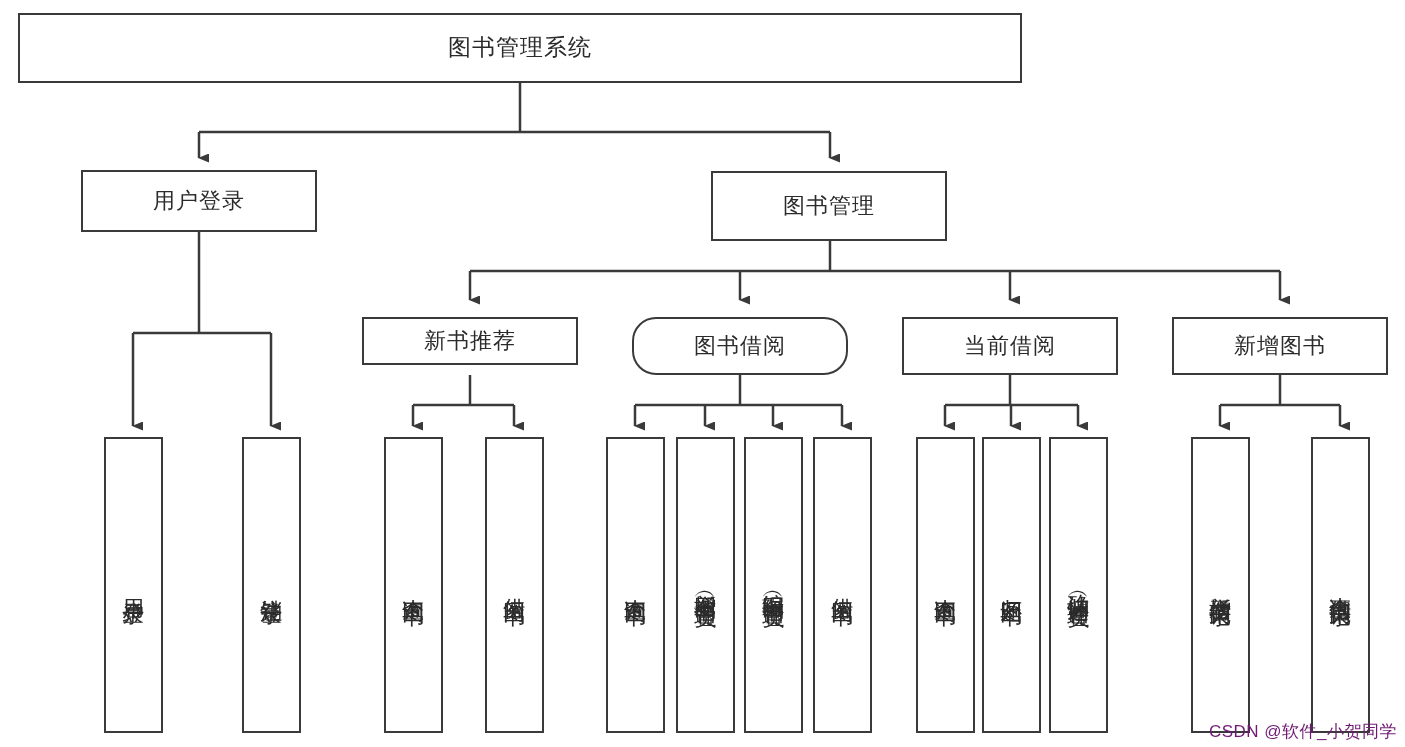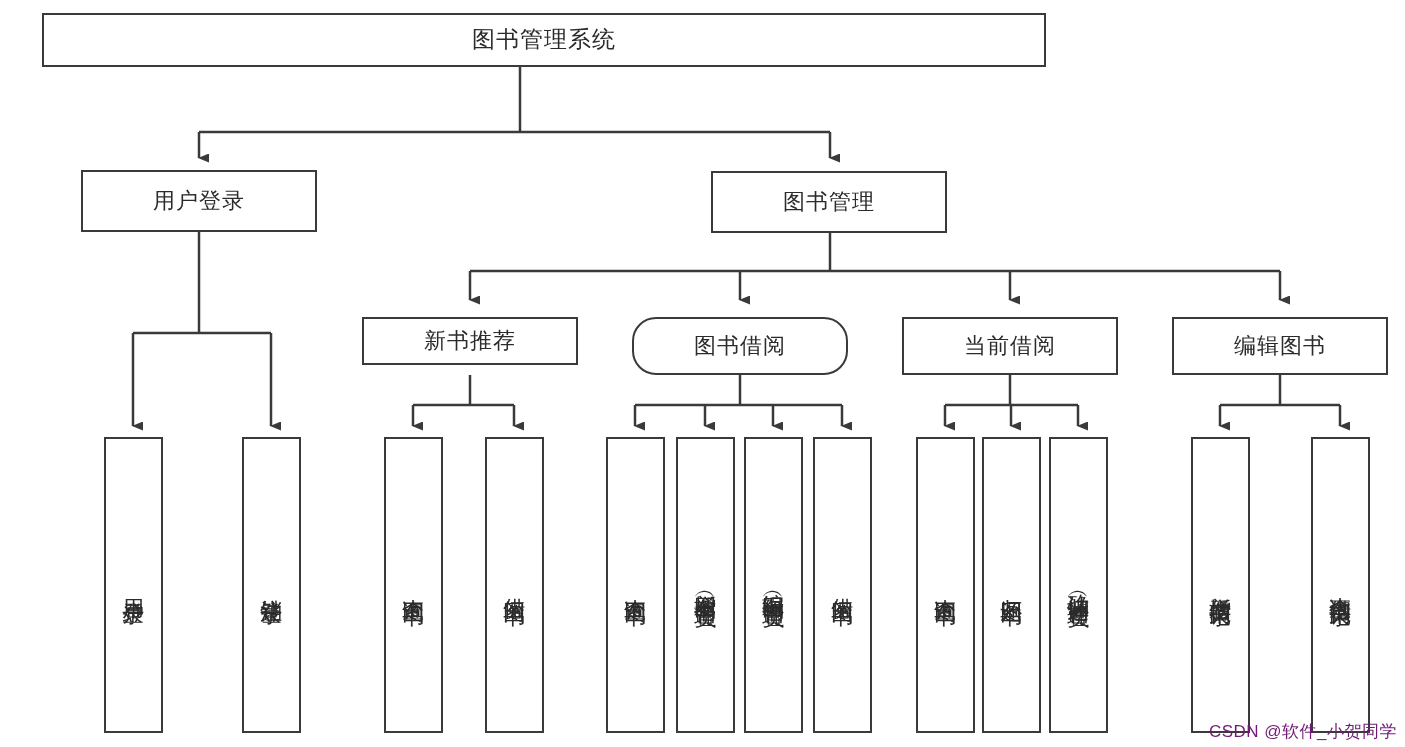--- a/index.html
+++ b/index.html
@@ -111,29 +111,29 @@
       <path d="M1011,405 L1011,426" marker-end="url(#arrowhead)"></path>
       <path d="M1078,405 L1078,426" marker-end="url(#arrowhead)"></path>
 
       <path d="M1280,375 L1280,405"></path>
       <path d="M1220,405 L1340,405"></path>
       <path d="M1220,405 L1220,426" marker-end="url(#arrowhead)"></path>
       <path d="M1340,405 L1340,426" marker-end="url(#arrowhead)"></path>
     </g>
   </svg>
 
-  <div class="node horizontal root" style="left:18px; top:13px; width:1004px; height:54px;margin-left:24px;">图书管理系统</div>
+  <div class="node horizontal root" style="left:18px; top:13px; width:1004px; height:70px;">图书管理系统</div>
 
   <div class="node horizontal" style="left:81px; top:170px; width:236px; height:62px;">用户登录</div>
-  <div class="node horizontal" style="left:711px; top:171px; width:236px; height:62px;">图书管理</div>
+  <div class="node horizontal" style="left:711px; top:171px; width:236px; height:70px;">图书管理</div>
 
   <div class="node horizontal" style="left:362px; top:317px; width:216px; height:48px;">新书推荐</div>
   <div class="node horizontal" style="left:632px; top:317px; width:216px; height:58px;border-radius:24px;">图书借阅</div>
   <div class="node horizontal" style="left:902px; top:317px; width:216px; height:58px;">当前借阅</div>
-  <div class="node horizontal" style="left:1172px; top:317px; width:216px; height:58px;">编辑图书</div>
+  <div class="node horizontal" style="left:1172px; top:317px; width:216px; height:58px;">新增图书</div>
 
   <div class="node vertical" style="left:104px; top:437px; width:59px; height:296px;">用户登录</div>
   <div class="node vertical" style="left:242px; top:437px; width:59px; height:296px;">注销登录</div>
 
   <div class="node vertical" style="left:384px; top:437px; width:59px; height:296px;">查询图书</div>
   <div class="node vertical" style="left:485px; top:437px; width:59px; height:296px;">借阅图书</div>
 
   <div class="node vertical" style="left:606px; top:437px; width:59px; height:296px;">查询图书</div>
   <div class="node vertical" style="left:676px; top:437px; width:59px; height:296px;">新增图书（管理员）</div>
   <div class="node vertical" style="left:744px; top:437px; width:59px; height:296px;">编辑图书（管理员）</div>

